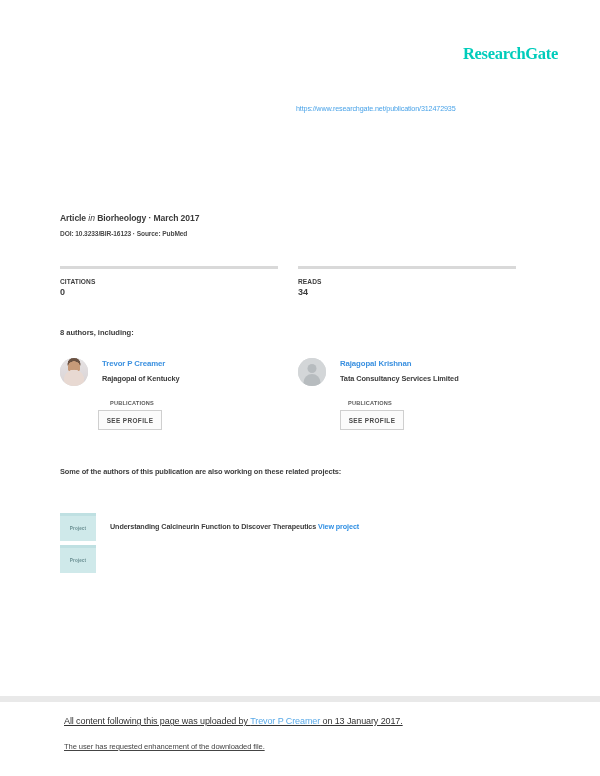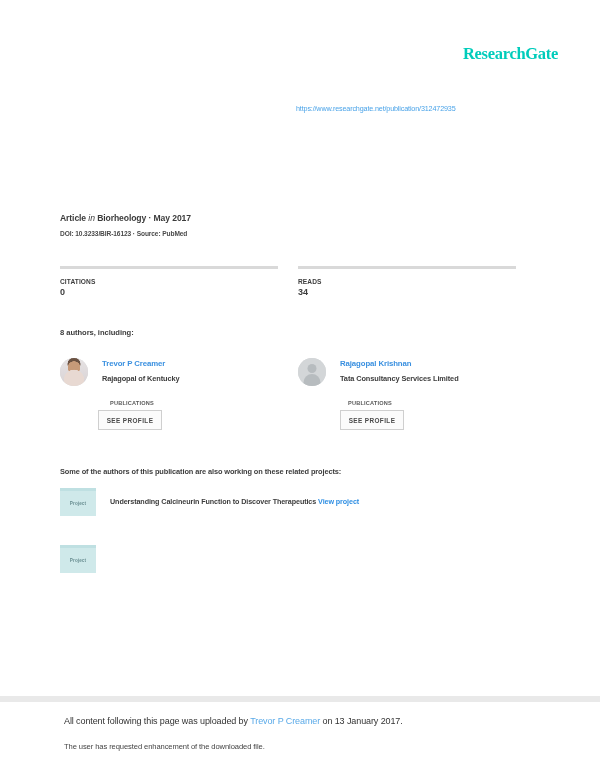--- a/index.html
+++ b/index.html
@@ -235,21 +235,21 @@
     letter-spacing: -0.1px;
     filter: blur(0.5px);
     white-space: nowrap;
   }
   .project-row {
     position: absolute;
     left: 60px;
     width: 460px;
     height: 30px;
   }
-  .project-row.r1 { top: 488px; text-decoration: underline; }
+  .project-row.r1 { top: 513px; text-decoration: underline; }
   .project-row.r2 { top: 545px; }
   .project-thumb {
     position: absolute;
     left: 0; top: 0;
     width: 36px; height: 28px;
     background: #cfe9ea;
     border-top: 3px solid #bfe0e2;
     box-sizing: border-box;
     display: flex;
     align-items: center;
@@ -278,37 +278,38 @@
   }
 
   
   .footer-line {
     position: absolute;
     left: 64px;
     font-size: 9px;
     color: #333333;
     letter-spacing: -0.1px;
     white-space: nowrap;
+    text-decoration: underline;
   }
   .footer-line.l1 { top: 716px; }
   .footer-line.l2 { top: 742px; font-size: 7.6px; color: #444; }
   .footer-line .link { color: #5aaae8; }
 </style>
 </head>
 <body>
 
 <div class="page">
 
   <div class="rg-logo">ResearchGate</div>
   <div class="rg-url">https://www.researchgate.net/publication/312472935</div>
 
   <div class="article-line">
     <span>Article</span>
     <span class="in">in</span>
-    <span>Biorheology · May 2017</span>
+    <span>Biorheology · March 2017</span>
   </div>
   <div class="doi-line">DOI: 10.3233/BIR-16123 · Source: PubMed</div>
 
   <div class="stat citations">
     <div class="rule"></div>
     <div class="label">CITATIONS</div>
     <div class="value">0</div>
   </div>
   <div class="stat reads">
     <div class="rule"></div>

